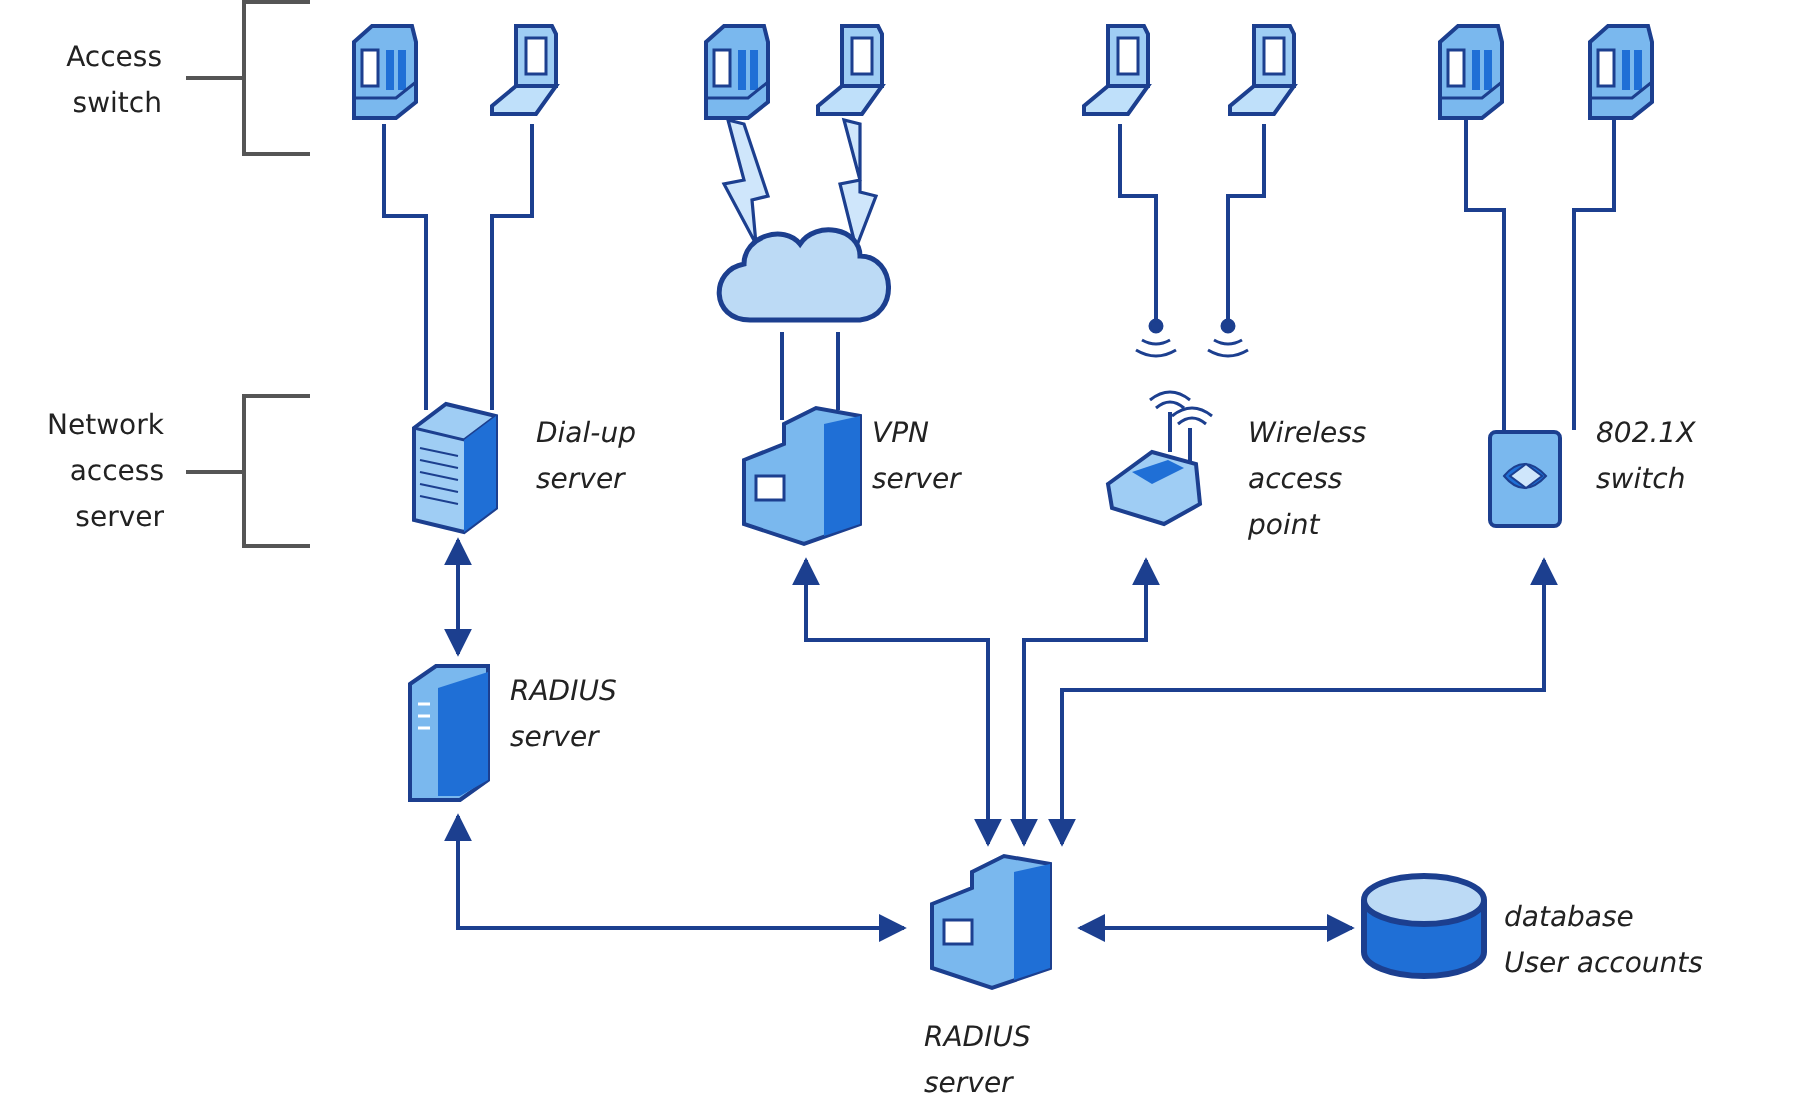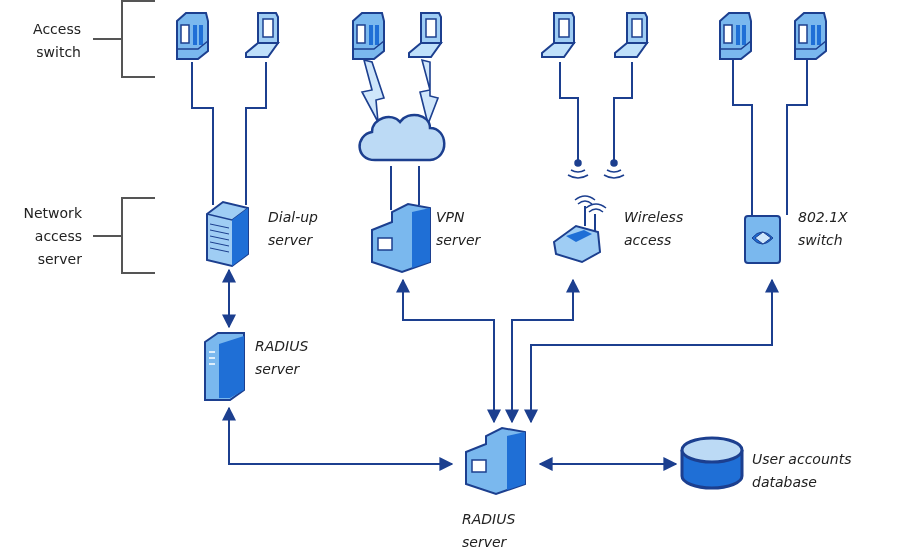--- a/index.html
+++ b/index.html
@@ -141,30 +141,31 @@
     <span>Dial-up</span>
     <span>server</span>
   </div>
   <div class="lbl c" style="left:436px;top:206px;width:68px;">
     <span>VPN</span>
     <span>server</span>
   </div>
   <div class="lbl c" style="left:624px;top:206px;width:92px;">
     <span>Wireless</span>
     <span>access</span>
+    <span>point</span>
   </div>
   <div class="lbl c" style="left:798px;top:206px;width:72px;">
     <span>802.1X</span>
     <span>switch</span>
   </div>
   <div class="lbl c" style="left:255px;top:335px;width:72px;">
     <span>RADIUS</span>
     <span>server</span>
   </div>
   <div class="lbl c" style="left:462px;top:508px;width:80px;">
     <span>RADIUS</span>
     <span>server</span>
   </div>
   <div class="lbl c" style="left:752px;top:448px;width:124px;">
+    <span>database</span>
     <span>User accounts</span>
-    <span>database</span>
   </div>
 </div>
 
 </body></html>

